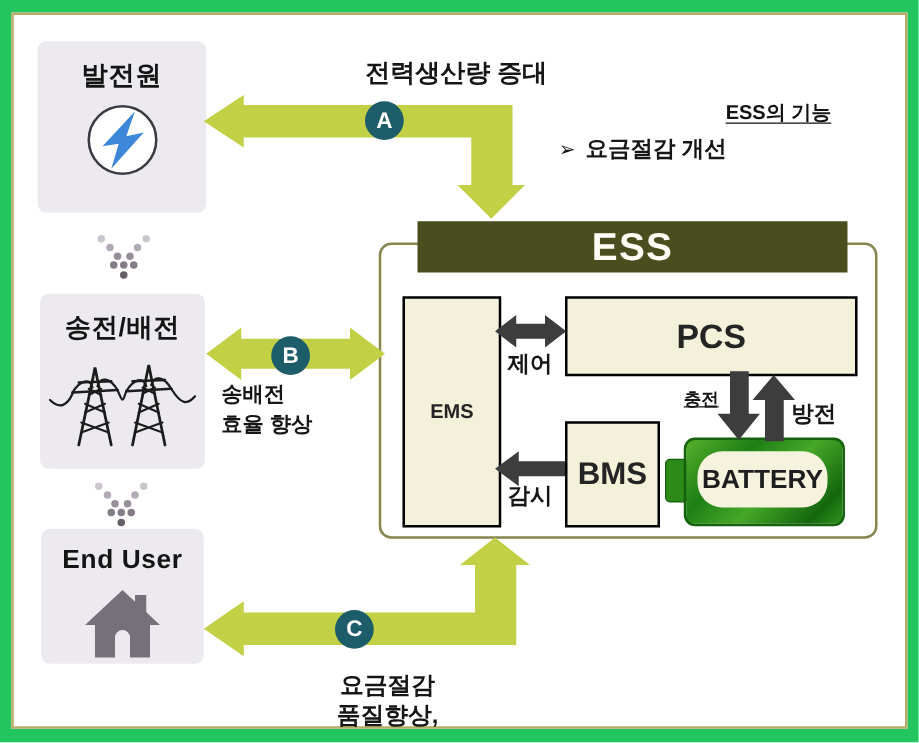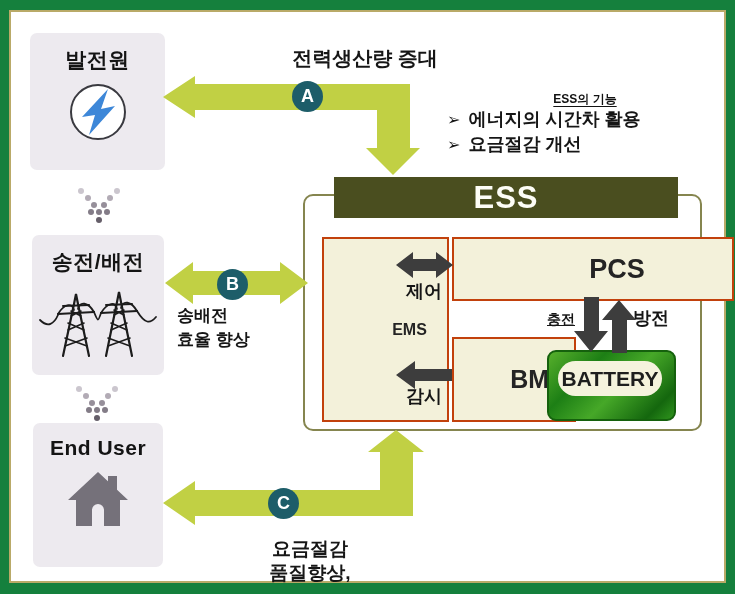--- a/index.html
+++ b/index.html
@@ -1,40 +1,40 @@
 <!DOCTYPE html>
 <html><head>
 <meta charset="utf-8">
 <style>
   html,body{margin:0;padding:0;background:#fff;}
   body{font-family:"Liberation Sans","DejaVu Sans",sans-serif;color:#1d1d1d;}
-  .stage{position:relative;width:735px;height:594px;background:#15803d;overflow:hidden;}
+  .stage{position:relative;width:735px;height:594px;background:#22c55e;overflow:hidden;}
   .page-frame{position:absolute;left:9px;top:10px;width:713px;height:569px;border:2px solid #b9aa68;background:#fff;}
   
   .node-box{position:absolute;background:#edeaef;border-radius:7px;display:flex;flex-direction:column;align-items:center;}
   .node-title{font-weight:bold;font-size:21px;margin-top:13px;letter-spacing:0.5px;color:#141414;}
   
   .chev{position:absolute;width:48px;height:38px;}
   .chev i{position:absolute;width:6px;height:6px;border-radius:50%;}
   
   .ess-container{position:absolute;left:303px;top:194px;width:395px;height:233px;border:2px solid #85854f;border-radius:10px;background:#ffffff;}
   .ess-bar{position:absolute;left:334px;top:177px;width:344px;height:41px;background:#4a4e1f;display:flex;align-items:center;justify-content:center;z-index:3;}
   .ess-bar span{color:#fdfdf6;font-weight:bold;font-size:31px;letter-spacing:1px;}
-  .sub-box{position:absolute;background:#f3f1da;border:2px solid #c2410c;display:flex;align-items:center;justify-content:center;font-weight:bold;color:#242424;z-index:2;padding-left:48px;}
+  .sub-box{position:absolute;background:#f3f1da;border:2px solid #000000;display:flex;align-items:center;justify-content:center;font-weight:bold;color:#242424;z-index:2;}
   
   .batt-outer{position:absolute;left:547px;top:350px;width:125px;height:67px;border-radius:9px;background:linear-gradient(135deg,#57b02c 0%,#1d7f15 30%,#46a828 55%,#14670e 85%,#2f941d 100%);border:2px solid #15610d;z-index:2;}
   .batt-nub{position:absolute;left:532px;top:367px;width:17px;height:33px;border-radius:4px;background:#2b8a18;border:1px solid #15610d;z-index:1;}
-  .batt-inner{position:absolute;left:558px;top:361px;width:104px;height:35px;border-radius:20px;background:#f5f3dd;display:flex;align-items:center;justify-content:center;font-weight:bold;font-size:21px;color:#1e1e1e;z-index:3;}
+  .batt-inner{position:absolute;left:558px;top:361px;width:104px;height:45px;border-radius:20px;background:#f5f3dd;display:flex;align-items:center;justify-content:center;font-weight:bold;font-size:21px;color:#1e1e1e;z-index:3;}
   
   .badge{position:absolute;width:31px;height:31px;border-radius:50%;background:#1d5d69;color:#ffffff;font-weight:bold;font-size:18px;display:flex;align-items:center;justify-content:center;z-index:6;}
   
   .lbl{position:absolute;font-weight:bold;color:#161616;z-index:6;}
   .svg-layer{position:absolute;left:0;top:0;z-index:4;pointer-events:none;}
   .icon-wrap{z-index:2;}
-  .fn-title{position:absolute;left:505px;top:91px;width:160px;text-align:center;font-weight:bold;font-size:12px;text-decoration:underline;text-underline-offset:3px;color:#121212;z-index:6;}
+  .fn-title{position:absolute;left:505px;top:80px;width:160px;text-align:right;font-weight:bold;font-size:16px;text-decoration:underline;text-underline-offset:3px;color:#121212;z-index:6;}
   .fn-item{white-space:nowrap;font-weight:bold;font-size:18px;line-height:24px;color:#161616;}
   .fn-list{position:absolute;left:447px;top:107px;z-index:6;}
   .fn-bullet{margin-right:8px;font-size:16px;}
 </style>
 </head>
 <body>
 
 <div class="stage">
   <div class="page-frame"></div>
 
@@ -89,21 +89,21 @@
     <i style="left:9px;top:9px;background:#b2abb5;"></i>
       <i style="left:31px;top:9px;background:#b2abb5;"></i>
     <i style="left:15px;top:16px;background:#968f9a;"></i>
       <i style="left:25px;top:16px;background:#968f9a;"></i>
     <i style="left:12px;top:23px;background:#837c87;"></i>
       <i style="left:20px;top:23px;background:#837c87;"></i>
       <i style="left:28px;top:23px;background:#837c87;"></i>
     <i style="left:20px;top:31px;background:#655e69;"></i>
   </div>
 
-  <div class="node-box" style="left:33px;top:423px;width:130px;height:144px;">
+  <div class="node-box" style="left:33px;top:423px;width:130px;height:108px;">
     <div class="node-title">End User</div>
     <div class="icon-wrap" style="margin-top:10px;">
       <svg width="60" height="58" viewBox="0 0 60 58">
         <rect x="40" y="6" width="9" height="18" fill="#75717a"></rect>
         <polygon points="0,30 30,2 60,30 52,30 30,10 8,30" fill="#75717a"></polygon>
         <path d="M8,28 L8,56 L24,56 L24,40 a6,6 0 0 1 12,0 L36,56 L52,56 L52,28 L30,8 Z" fill="#75717a"></path>
         <path d="M25,56 L25,40 a5,5 0 0 1 10,0 L35,56 Z" fill="#edeaef"></path>
       </svg>
     </div>
   </div>
@@ -159,21 +159,20 @@
     <div>송배전</div>
     <div>효율 향상</div>
   </div>
   <div class="lbl" style="left:230px;top:537px;width:160px;text-align:center;font-size:19px;line-height:24px;">
     <div>요금절감</div>
     <div>품질향상,</div>
   </div>
 
   <div class="fn-title">ESS의 기능</div>
   <div class="fn-list">
-    <div class="fn-item"><span class="fn-bullet">➢</span><span>에너지의 시간차 활용</span></div>
     <div class="fn-item"><span class="fn-bullet">➢</span><span>요금절감 개선</span></div>
   </div>
 
   <div class="lbl" style="left:398px;top:279px;width:52px;text-align:center;font-size:18px;">제어</div>
   <div class="lbl" style="left:399px;top:384px;width:50px;text-align:center;font-size:18px;">감시</div>
   <div class="lbl" style="left:538px;top:311px;width:46px;text-align:center;font-size:14px;text-decoration:underline;">충전</div>
-  <div class="lbl" style="left:628px;top:306px;width:46px;text-align:center;font-size:18px;">방전</div>
+  <div class="lbl" style="left:628px;top:319px;width:46px;text-align:center;font-size:18px;">방전</div>
 </div>
 
 </body></html>

